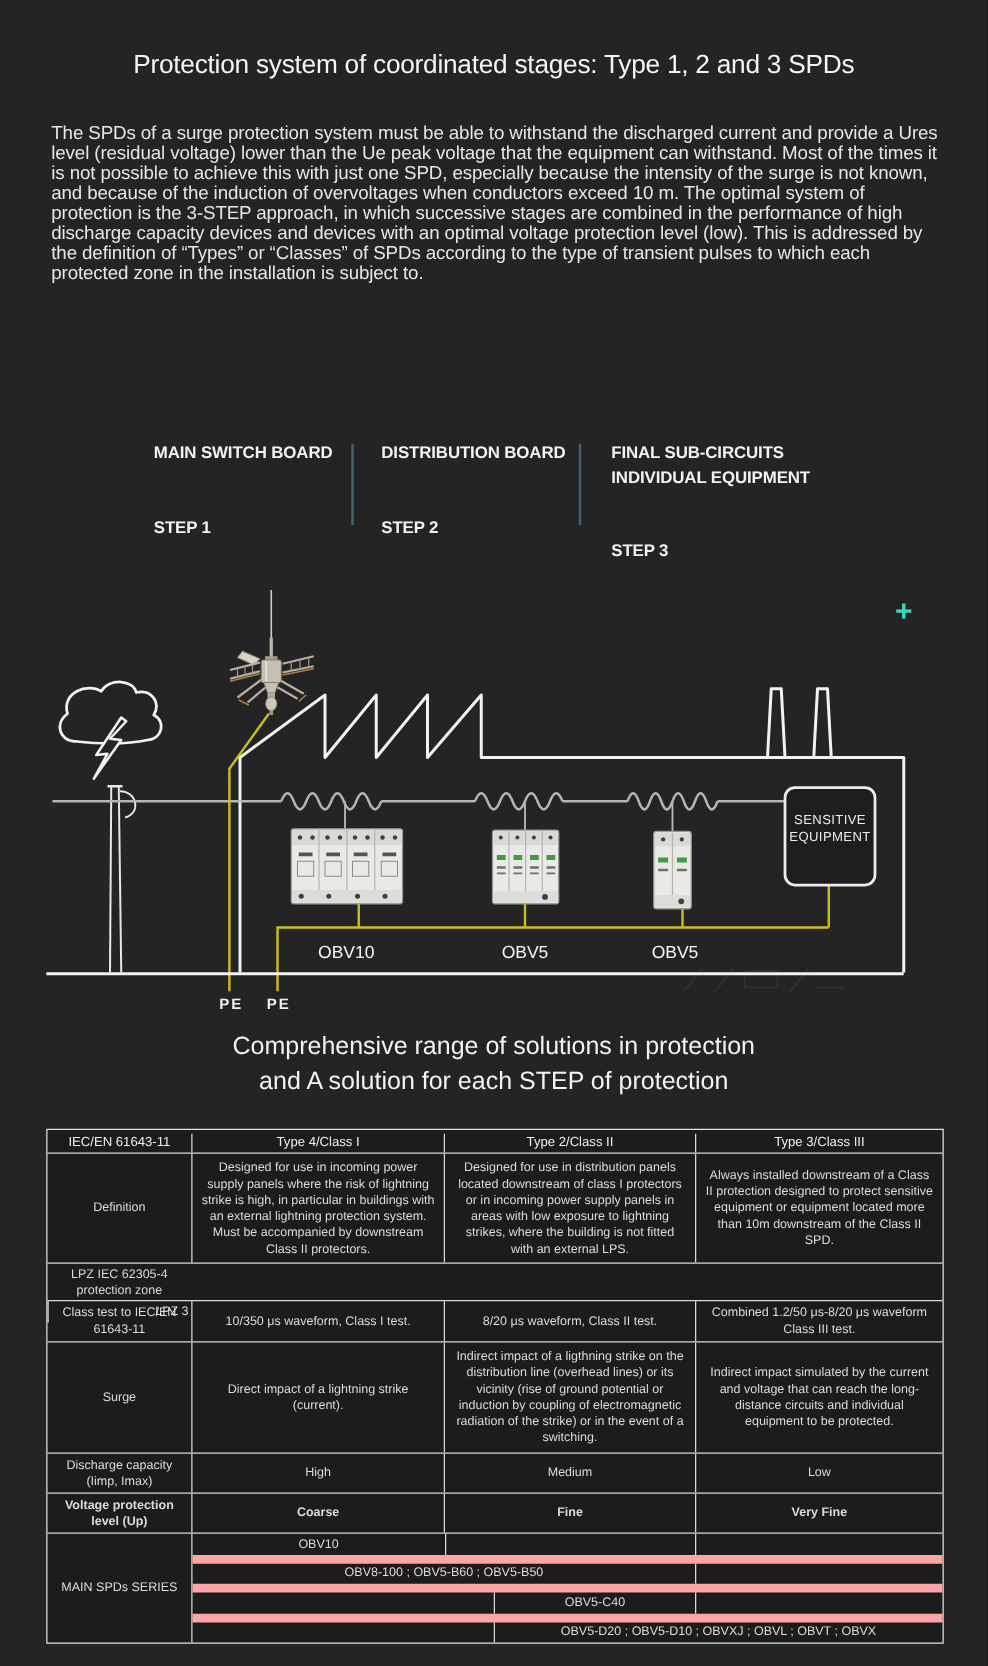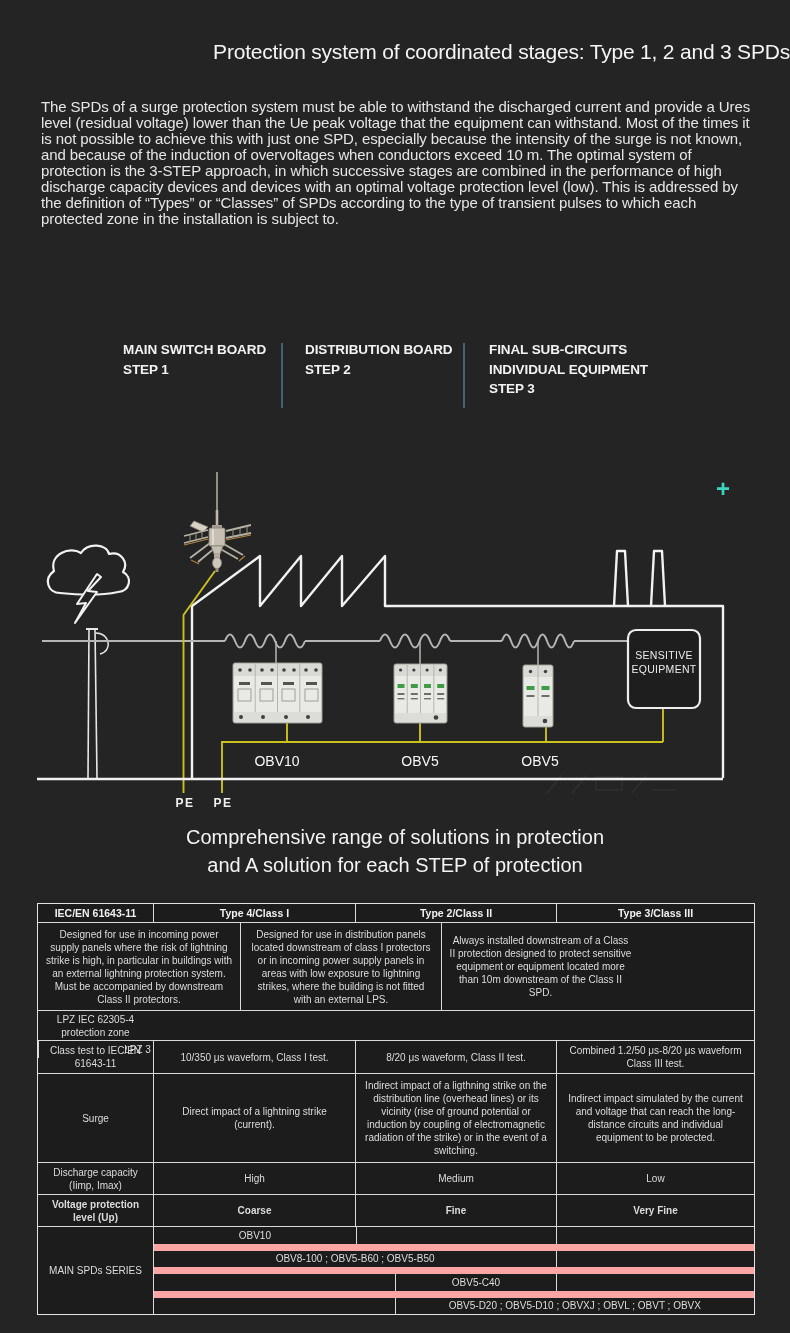--- a/index.html
+++ b/index.html
@@ -3,31 +3,31 @@
 <meta charset="utf-8">
 <style>
   html,body{margin:0;padding:0;background:#161616;}
   *{box-sizing:border-box;}
   .page{
     position:relative;width:790px;height:1333px;margin:0 auto;
     background:#242424;overflow:hidden;
     font-family:"Liberation Sans","DejaVu Sans",sans-serif;color:#ececec;
   }
   .page-title{
-    position:absolute;left:0;top:40px;width:790px;text-align:right;
+    position:absolute;left:0;top:40px;width:790px;text-align:center;
     font-size:21px;font-weight:400;letter-spacing:-0.2px;color:#f5f5f5;
   }
   .intro{
     position:absolute;left:41px;top:99px;width:712px;
     font-size:15px;line-height:16px;letter-spacing:-0.1px;color:#e6e6e6;font-weight:400;
   }
   
-  .steps{position:absolute;left:0;top:337px;width:790px;height:80px;}
+  .steps{position:absolute;left:0;top:349px;width:790px;height:80px;}
   .step-col{position:absolute;top:3px;font-size:13.5px;font-weight:700;line-height:19.5px;color:#f2f2f2;letter-spacing:-0.1px;}
-  .step-col .step-no{font-weight:700;}
+  .step-col .step-no{font-weight:700;margin-top:40px;}
   .step-divider{position:absolute;top:6px;width:2px;height:65px;background:#46626e;}
   .sc1{left:123px;} .sc2{left:305px;} .sc3{left:489px;}
   .sd1{left:281px;} .sd2{left:463px;}
   
   .diagram{position:absolute;left:0;top:455px;width:790px;height:365px;}
   
   .subtitle{position:absolute;left:0;width:790px;text-align:center;font-size:20px;color:#f3f3f3;font-weight:400;}
   .st1{top:826px;} .st2{top:854px;}
   
   .tbl{
@@ -36,21 +36,21 @@
     font-size:10px;line-height:13px;color:#dcdcdc;
   }
   .trow{display:flex;border-top:1px solid #d9d9d9;align-items:stretch;}
   .trow:first-child{border-top:none;}
   .tcell{
     border-left:1px solid #d9d9d9;display:flex;align-items:center;justify-content:center;
     text-align:center;padding:2px 7px;
   }
   .tcell:first-child{border-left:none;}
   .c0{width:115px;} .c1{width:202px;} .c2{width:201px;} .c3{width:198px;}
-  .hrow{height:18px;font-weight:700;font-size:10.5px;color:#f0f0f0;}
+  .hrow{height:18px;font-weight:400;font-size:10.5px;color:#f0f0f0;align-items:flex-end;}
   .hrow .tcell{padding:1px 4px;}
   .r-def{height:88px;} .r-lpz{height:30px;flex-direction:column;} .r-ct{height:33px;} .r-surge{height:89px;}
   .r-dis{height:32px;} .r-vp{height:32px;font-weight:bold;} .r-series{height:88px;}
   .series-right{width:601px;display:flex;flex-direction:column;border-left:1px solid #d9d9d9;}
   .series-row{display:flex;flex:1;border-top:7px solid #fca5a5;}
   .series-row:first-child{border-top:none;}
   .series-cell{border-left:1px solid #d9d9d9;display:flex;align-items:center;justify-content:center;text-align:center;padding:1px 4px;}
   .series-cell:first-child{border-left:none;}
 </style>
 </head>
@@ -260,20 +260,21 @@
 
   <div class="tbl">
     <div class="trow hrow">
       <div class="tcell c0">IEC/EN 61643-11</div>
       <div class="tcell c1">Type 4/Class I</div>
       <div class="tcell c2">Type 2/Class II</div>
       <div class="tcell c3">Type 3/Class III</div>
     </div>
 
     <div class="trow r-def">
+      <div class="tcell c0">Definition</div>
       <div class="tcell c1">Designed for use in incoming power supply panels where the risk of lightning strike is high, in particular in buildings with an external lightning protection system. Must be accompanied by downstream Class II protectors.</div>
       <div class="tcell c2">Designed for use in distribution panels located downstream of class I protectors or in incoming power supply panels in areas with low exposure to lightning strikes, where the building is not fitted with an external LPS.</div>
       <div class="tcell c3">Always installed downstream of a Class II protection designed to protect sensitive equipment or equipment located more than 10m downstream of the Class II SPD.</div>
     </div>
 
     <div class="trow r-lpz">
       <div class="tcell c0">LPZ IEC 62305-4 protection zone</div>
       <div class="tcell c3">LPZ 3</div>
     </div>
 

